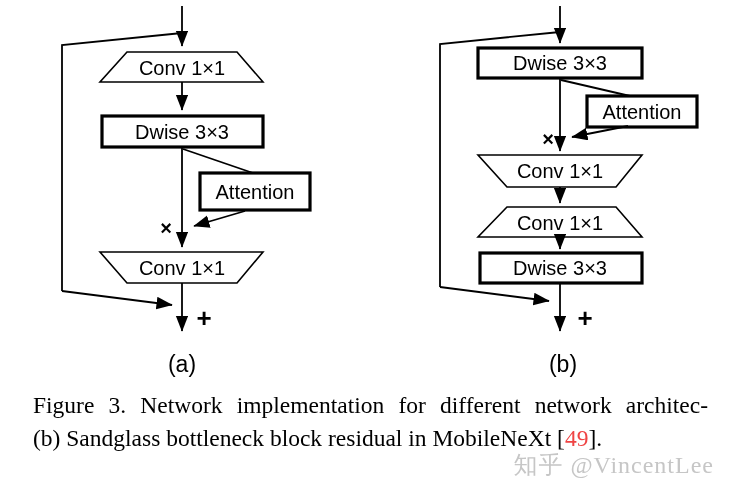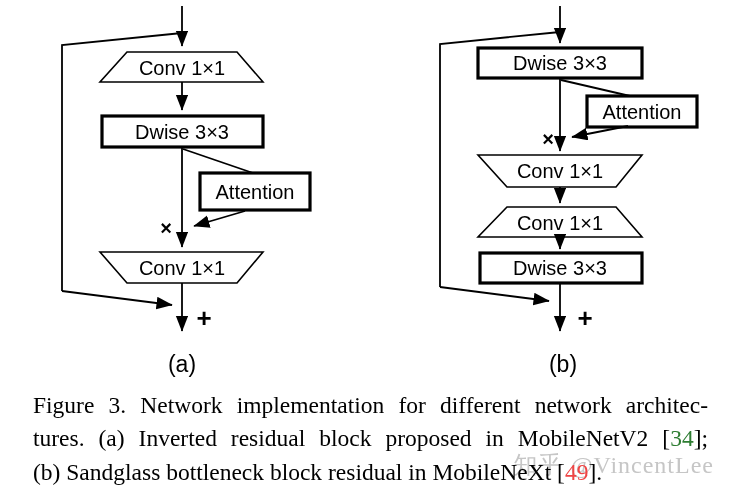--- a/index.html
+++ b/index.html
@@ -112,17 +112,16 @@
 
       <text x="563" y="372" text-anchor="middle" class="fig-label" stroke="none" fill="#000">(b)</text>
     </g>
   </svg>
 
   
   <div class="caption">
     <div class="cap-line justify">
       <span>Figure 3. Network implementation for different network architec-</span>
     </div>
-    <div class="cap-line justify"><span>tures. (a) Inverted residual block proposed in MobileNetV2 [</span><span class="cite" style="color: rgb(46, 125, 50);">34</span><span>];</span></div>
     <div class="cap-line"><span>(b) Sandglass bottleneck block residual in MobileNeXt [</span><span class="cite" style="color: #ef4444;">49</span><span>].</span></div>
   </div>
 
 </div>
 
 </body></html>

